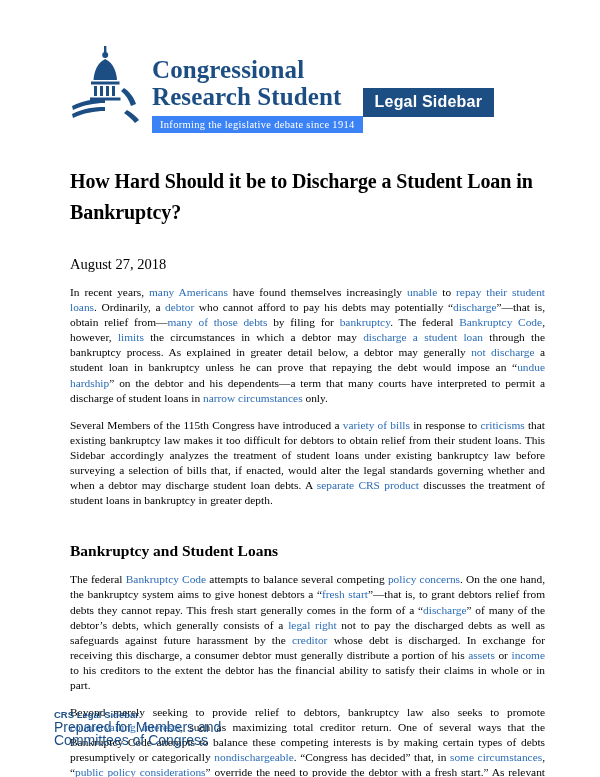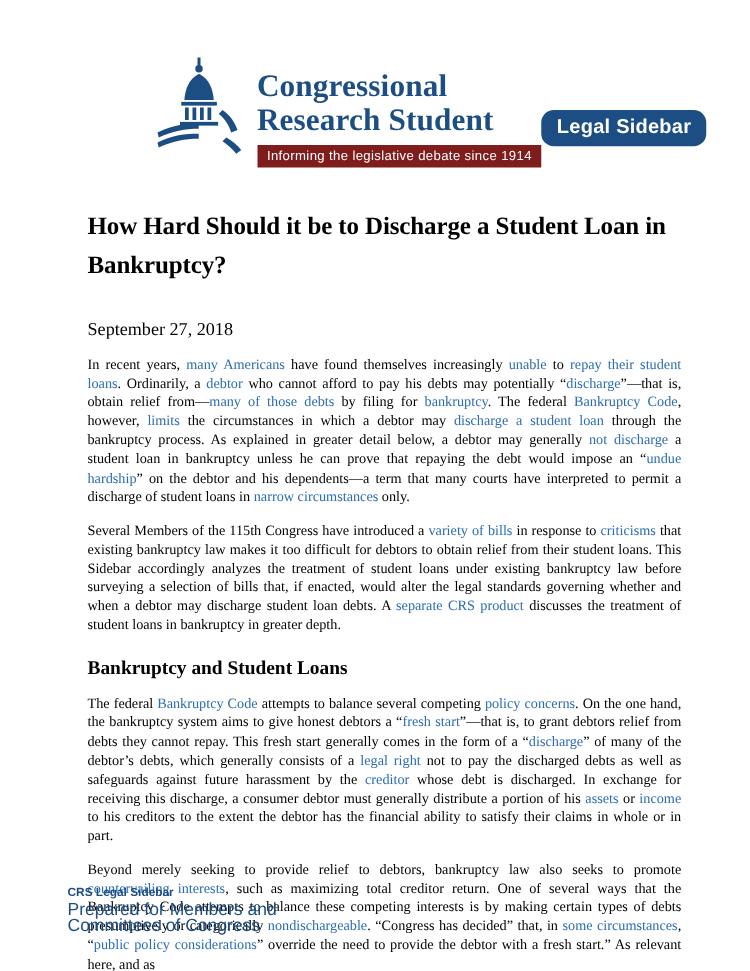--- a/index.html
+++ b/index.html
@@ -24,21 +24,21 @@
   }
 
   
   .header {
     position: relative;
     height: 140px;
     padding: 40px 35px 0 70px;
     box-sizing: border-box;
     display: flex;
     align-items: flex-start;
-    justify-content: flex-end;
+    justify-content: flex-start;
   }
   .brand {
     display: flex;
     align-items: flex-start;
     gap: 10px;
   }
   .dome-logo {
     width: 72px;
     height: 84px;
     flex: 0 0 auto;
@@ -50,38 +50,37 @@
   .brand-line {
     font-family: "Liberation Serif", serif;
     font-weight: bold;
     font-size: 25px;
     line-height: 27px;
     color: #1c4e84;
     letter-spacing: 0.1px;
   }
   .brand-tagline {
     margin-top: 6px;
-    background: #7f1d1d;
+    background: #3b82f6;
     color: #ffffff;
-    font-family: Liberation Sans, sans-serif;
+    font-family: Liberation Serif, serif;
     font-size: 10.5px;
     letter-spacing: 0.3px;
     padding: 3px 8px 3px 8px;
     display: inline-block;
   }
   .legal-sidebar-badge {
     background: #1c4e84;
     color: #ffffff;
     font-family: "Liberation Sans", sans-serif;
     font-weight: bold;
     font-size: 16px;
     padding: 5px 12px 6px 12px;
     margin-top: 48px;
     letter-spacing: 0.2px;
-    border-radius: 10px;
   }
 
   
   .content {
     padding: 0 55px 0 70px;
     box-sizing: border-box;
   }
   h1.doc-title {
     font-family: "Liberation Serif", serif;
     font-weight: bold;
@@ -108,21 +107,21 @@
     color: #000000;
   }
   a.lnk {
     color: #2b6cb5;
     text-decoration: none;
   }
   h2.section-head {
     font-family: "Liberation Serif", serif;
     font-weight: bold;
     font-size: 15.5px;
-    margin: 18px 0 10px 0;
+    margin: 34px 0 10px 0;
   }
 
   
   .bottom-note {
     position: absolute;
     left: 54px;
     bottom: 30px;
     font-family: "Liberation Sans", sans-serif;
     color: #1c4e84;
   }
@@ -164,21 +163,21 @@
         <div class="brand-line">Congressional</div>
         <div class="brand-line">Research Student</div>
         <div class="brand-tagline">Informing the legislative debate since 1914</div>
       </div>
     </div>
     <div class="legal-sidebar-badge">Legal Sidebar</div>
   </div>
 
   <div class="content">
     <h1 class="doc-title">How Hard Should it be to Discharge a Student Loan in Bankruptcy?</h1>
-    <div class="doc-date">September 27, 2018</div>
+    <div class="doc-date">August 27, 2018</div>
 
     <p class="body-par">In recent years, <a class="lnk" href="#">many Americans</a> have found themselves increasingly <a class="lnk" href="#">unable</a> to <a class="lnk" href="#">repay their student loans</a>. Ordinarily, a <a class="lnk" href="#">debtor</a> who cannot afford to pay his debts may potentially “<a class="lnk" href="#">discharge</a>”—that is, obtain relief from—<a class="lnk" href="#">many of those debts</a> by filing for <a class="lnk" href="#">bankruptcy</a>. The federal <a class="lnk" href="#">Bankruptcy Code</a>, however, <a class="lnk" href="#">limits</a> the circumstances in which a debtor may <a class="lnk" href="#">discharge a student loan</a> through the bankruptcy process. As explained in greater detail below, a debtor may generally <a class="lnk" href="#">not discharge</a> a student loan in bankruptcy unless he can prove that repaying the debt would impose an “<a class="lnk" href="#">undue hardship</a>” on the debtor and his dependents—a term that many courts have interpreted to permit a discharge of student loans in <a class="lnk" href="#">narrow circumstances</a> only.</p>
     <p class="body-par">Several Members of the 115th Congress have introduced a <a class="lnk" href="#">variety of bills</a> in response to <a class="lnk" href="#">criticisms</a> that existing bankruptcy law makes it too difficult for debtors to obtain relief from their student loans. This Sidebar accordingly analyzes the treatment of student loans under existing bankruptcy law before surveying a selection of bills that, if enacted, would alter the legal standards governing whether and when a debtor may discharge student loan debts. A <a class="lnk" href="#">separate CRS product</a> discusses the treatment of student loans in bankruptcy in greater depth.</p>
 
     <h2 class="section-head">Bankruptcy and Student Loans</h2>
 
     <p class="body-par">The federal <a class="lnk" href="#">Bankruptcy Code</a> attempts to balance several competing <a class="lnk" href="#">policy concerns</a>. On the one hand, the bankruptcy system aims to give honest debtors a “<a class="lnk" href="#">fresh start</a>”—that is, to grant debtors relief from debts they cannot repay. This fresh start generally comes in the form of a “<a class="lnk" href="#">discharge</a>” of many of the debtor’s debts, which generally consists of a <a class="lnk" href="#">legal right</a> not to pay the discharged debts as well as safeguards against future harassment by the <a class="lnk" href="#">creditor</a> whose debt is discharged. In exchange for receiving this discharge, a consumer debtor must generally distribute a portion of his <a class="lnk" href="#">assets</a> or <a class="lnk" href="#">income</a> to his creditors to the extent the debtor has the financial ability to satisfy their claims in whole or in part.</p>
     <p class="body-par">Beyond merely seeking to provide relief to debtors, bankruptcy law also seeks to promote <a class="lnk" href="#">countervailing interests</a>, such as maximizing total creditor return. One of several ways that the Bankruptcy Code attempts to balance these competing interests is by making certain types of debts presumptively or categorically <a class="lnk" href="#">nondischargeable</a>. “Congress has decided” that, in <a class="lnk" href="#">some circumstances</a>, “<a class="lnk" href="#">public policy considerations</a>” override the need to provide the debtor with a fresh start.” As relevant here, and as</p>
 
   </div>

